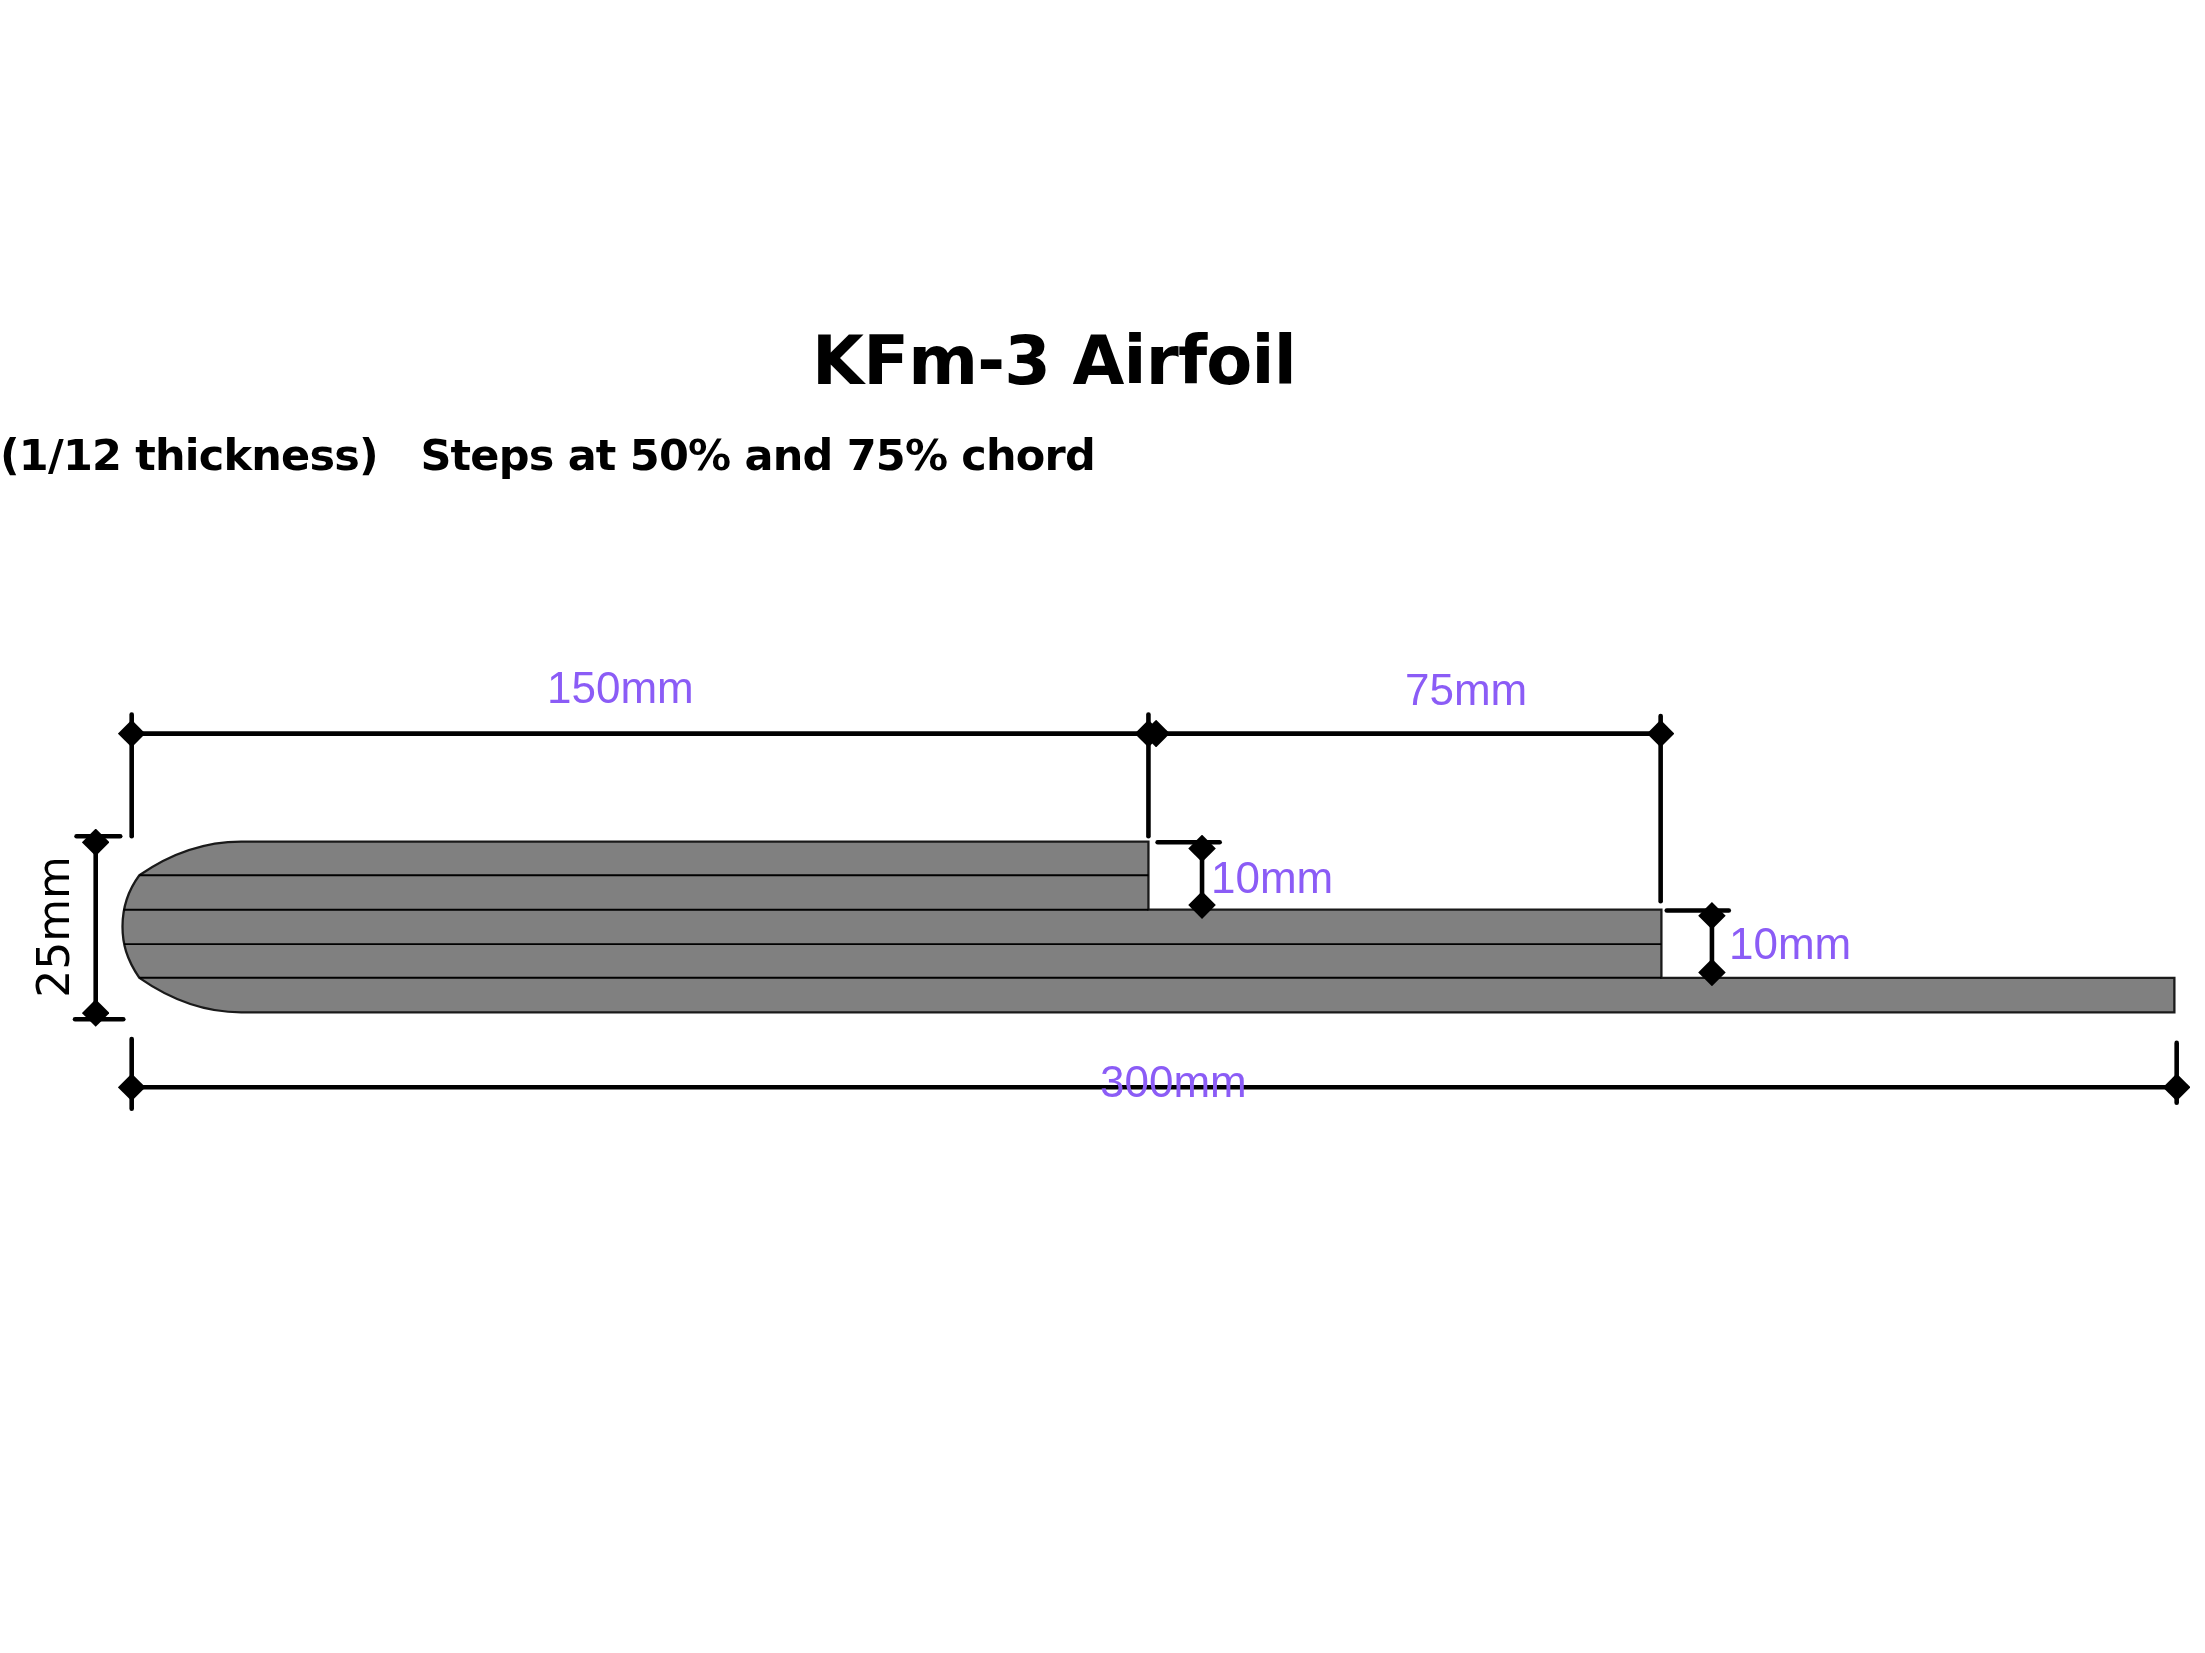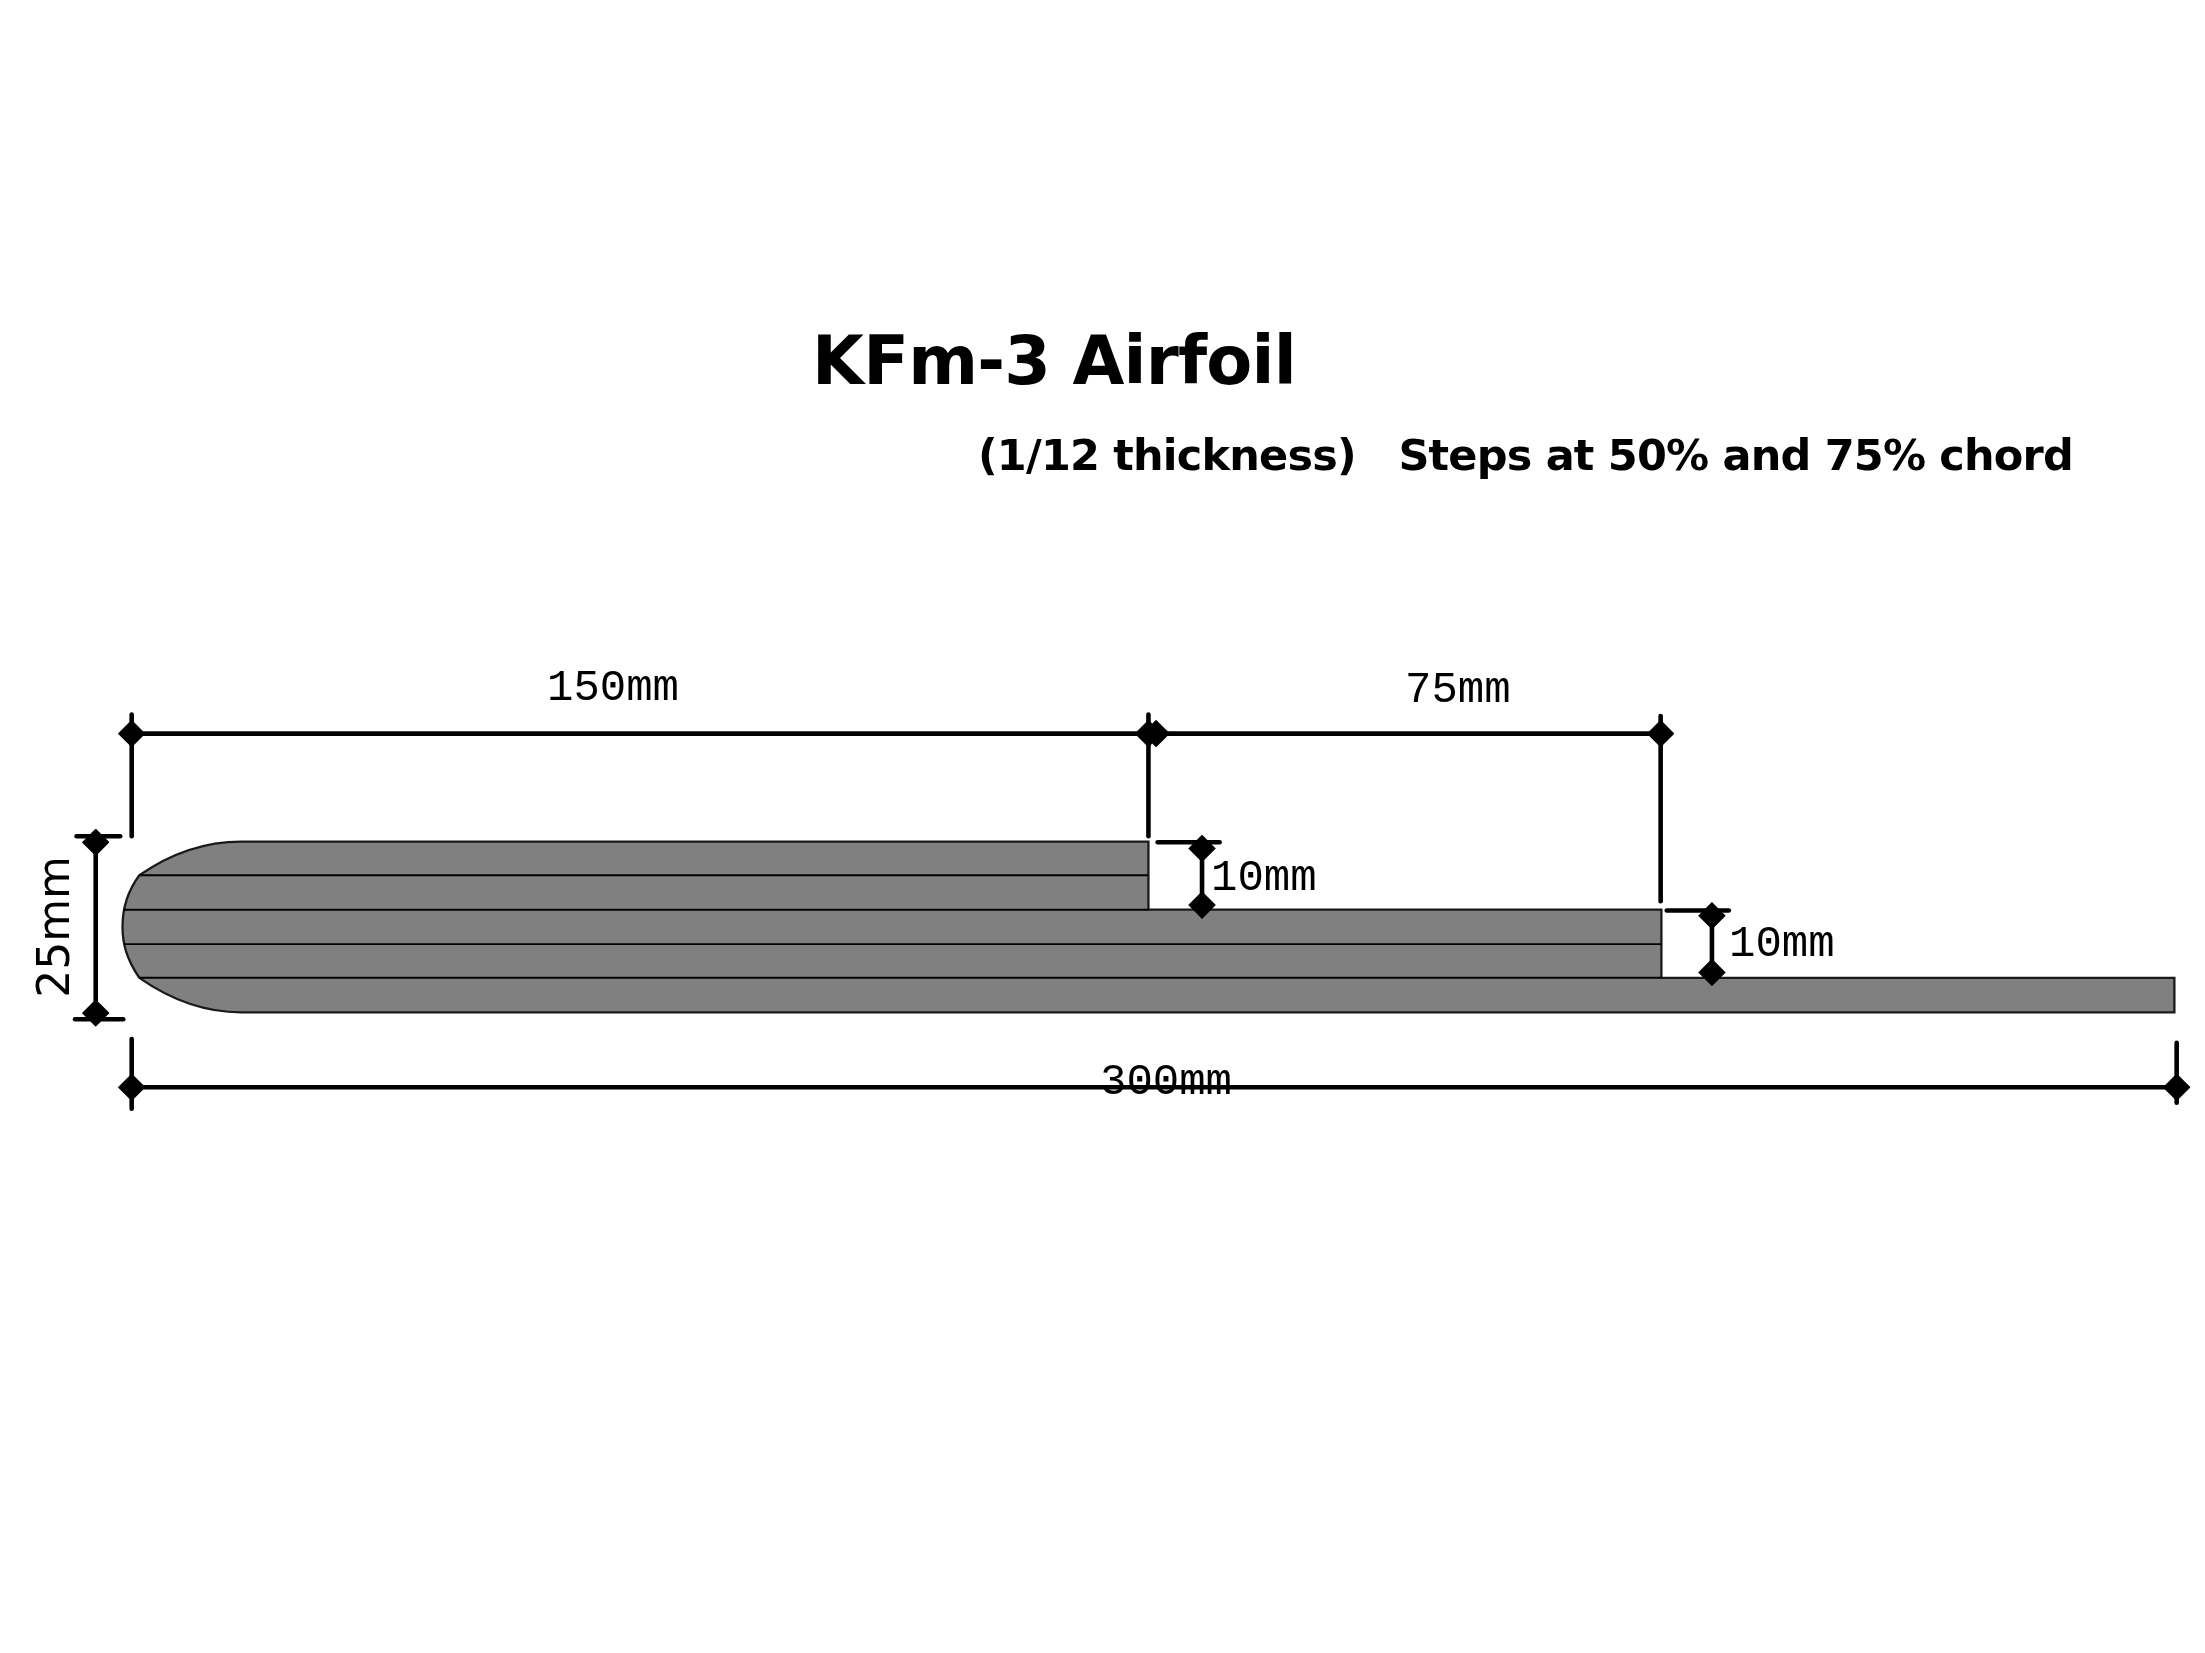--- a/index.html
+++ b/index.html
@@ -4,27 +4,27 @@
   <style>
     html, body { margin: 0; padding: 0; background: #ffffff; }
     body { width: 2205px; height: 1654px; position: relative; overflow: hidden; }
     #canvas { position: absolute; left: 0; top: 0; width: 2205px; height: 1654px; }
     .title {
       position: absolute; left: 0; width: 2108px; top: 322px; text-align: center;
       font-family: "DejaVu Sans", sans-serif; font-weight: bold; font-size: 67px; color: #000;
       letter-spacing: -0.8px;
     }
     .subtitle {
-      position: absolute; left: 8px; width: 2065px; top: 430px; text-align: right;
+      position: absolute; left: 0; width: 2065px; top: 430px; text-align: left;
       font-family: "DejaVu Sans", sans-serif; font-weight: bold; font-size: 43px; color: #000;
       white-space: pre; letter-spacing: -0.8px;
     }
     .dim-label {
-      position: absolute; font-family: Liberation Mono, monospace; font-size: 44px;
-      color: #000000; white-space: nowrap; line-height: 1;
+      position: absolute; font-family: Liberation Sans, sans-serif; font-size: 44px;
+      color: #8b5cf6; white-space: nowrap; line-height: 1;
     }
     .lbl-150 { left: 547px; top: 666px; }
     .lbl-75  { left: 1405px; top: 668px; }
     .lbl-10a { left: 1211px; top: 856px; }
     .lbl-10b { left: 1729px; top: 922px; }
     .lbl-300 { left: 1100px; top: 1060px; }
     .lbl-25  {
       position: absolute; left: 54px; top: 927px; transform: translate(-50%, -50%) rotate(-90deg);
       font-family: "DejaVu Sans", sans-serif; font-size: 44px; color: #000; white-space: nowrap; line-height: 1;
     }

